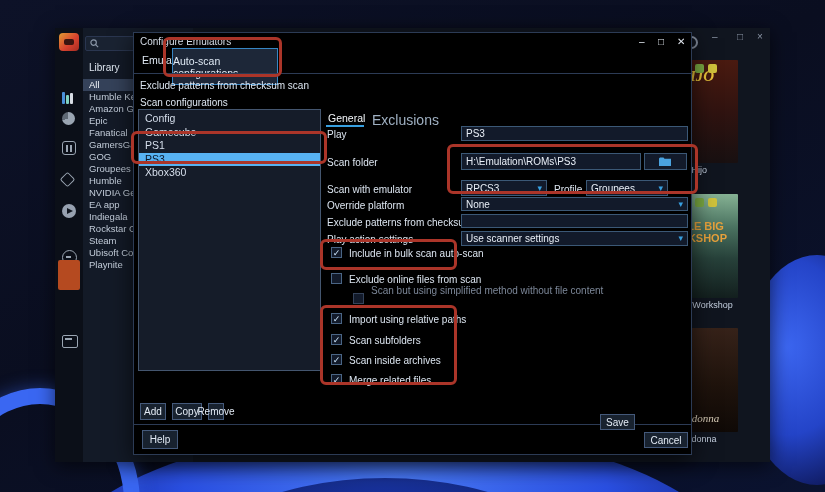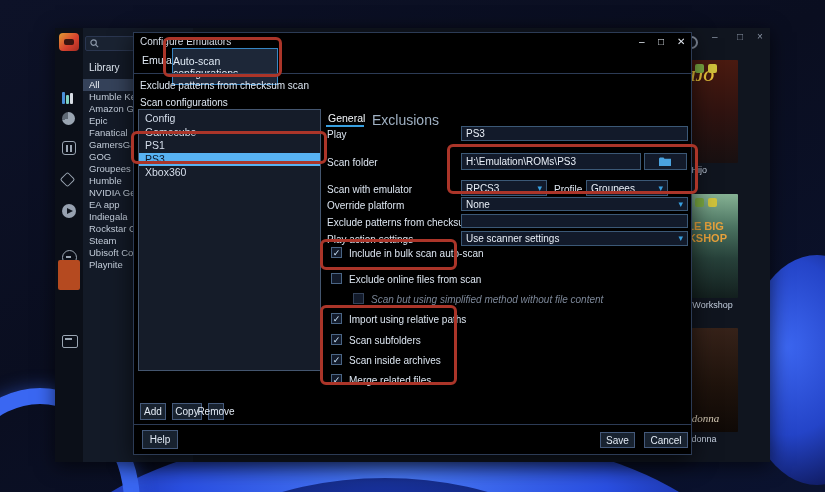--- a/index.html
+++ b/index.html
@@ -245,21 +245,21 @@
 
   <div class="cb" style="left:197px;top:214px;">
       <span>✓</span>
     </div>
   <span class="cblbl" style="left:215px;top:215px;">Include in bulk scan auto-scan</span>
 
   <div class="cb" style="left:197px;top:240px;"></div>
   <span class="cblbl" style="left:215px;top:241px;">Exclude online files from scan</span>
 
   <div class="cb dis" style="left:219px;top:260px;"></div>
-  <span class="cblbl dis" style="left:237px;top:261px;font-style:italic;">Scan but using simplified method without file content</span>
+  <span class="cblbl dis" style="left:237px;top:252px;">Scan but using simplified method without file content</span>
 
   <div class="cb" style="left:197px;top:280px;">
       <span>✓</span>
     </div>
   <span class="cblbl" style="left:215px;top:281px;">Import using relative paths</span>
 
   <div class="cb" style="left:197px;top:301px;">
       <span>✓</span>
     </div>
   <span class="cblbl" style="left:215px;top:302px;">Scan subfolders</span>
@@ -269,21 +269,21 @@
     </div>
   <span class="cblbl" style="left:215px;top:322px;">Scan inside archives</span>
 
   <div class="cb" style="left:197px;top:341px;">
       <span>✓</span>
     </div>
   <span class="cblbl" style="left:215px;top:342px;">Merge related files</span>
 
   <div class="hsep" style="top:391px;"></div>
   <div class="btn" style="left:8px;top:397px;width:36px;height:19px;">Help</div>
-  <div class="btn" style="left:466px;top:399px;width:35px;height:16px;">Save</div>
+  <div class="btn" style="left:466px;top:381px;width:35px;height:16px;">Save</div>
   <div class="btn" style="left:510px;top:399px;width:44px;height:16px;">Cancel</div>
 </div>
 
 <div class="anno" style="left:163px;top:37px;width:119px;height:40px;"></div>
 <div class="anno" style="left:131px;top:131px;width:196px;height:33px;"></div>
 <div class="anno" style="left:447px;top:144px;width:251px;height:50px;"></div>
 <div class="anno" style="left:320px;top:239px;width:137px;height:31px;"></div>
 <div class="anno" style="left:320px;top:305px;width:137px;height:80px;"></div>
 
 </body></html>

